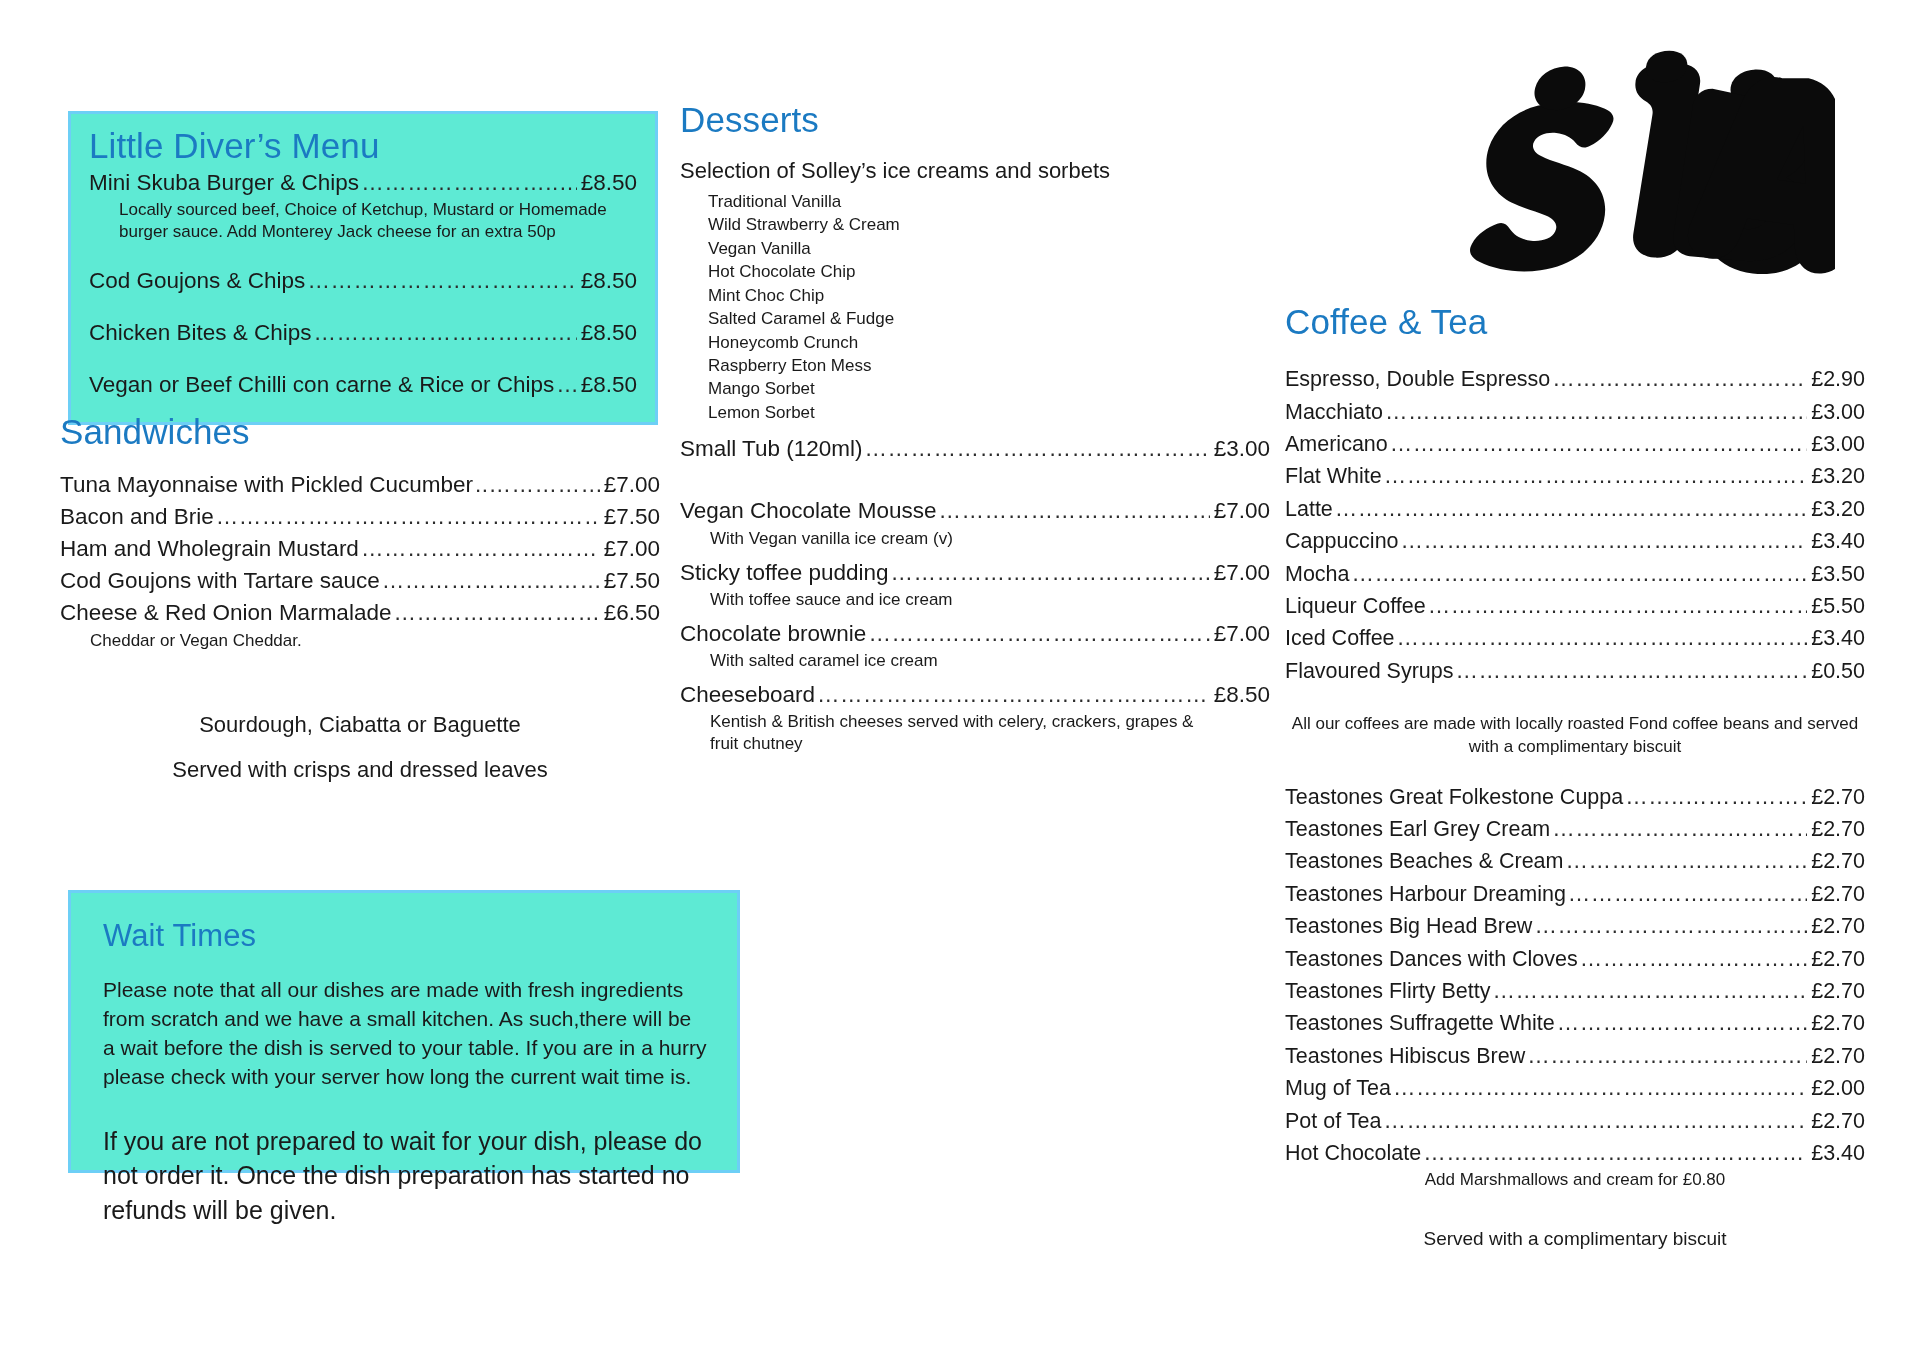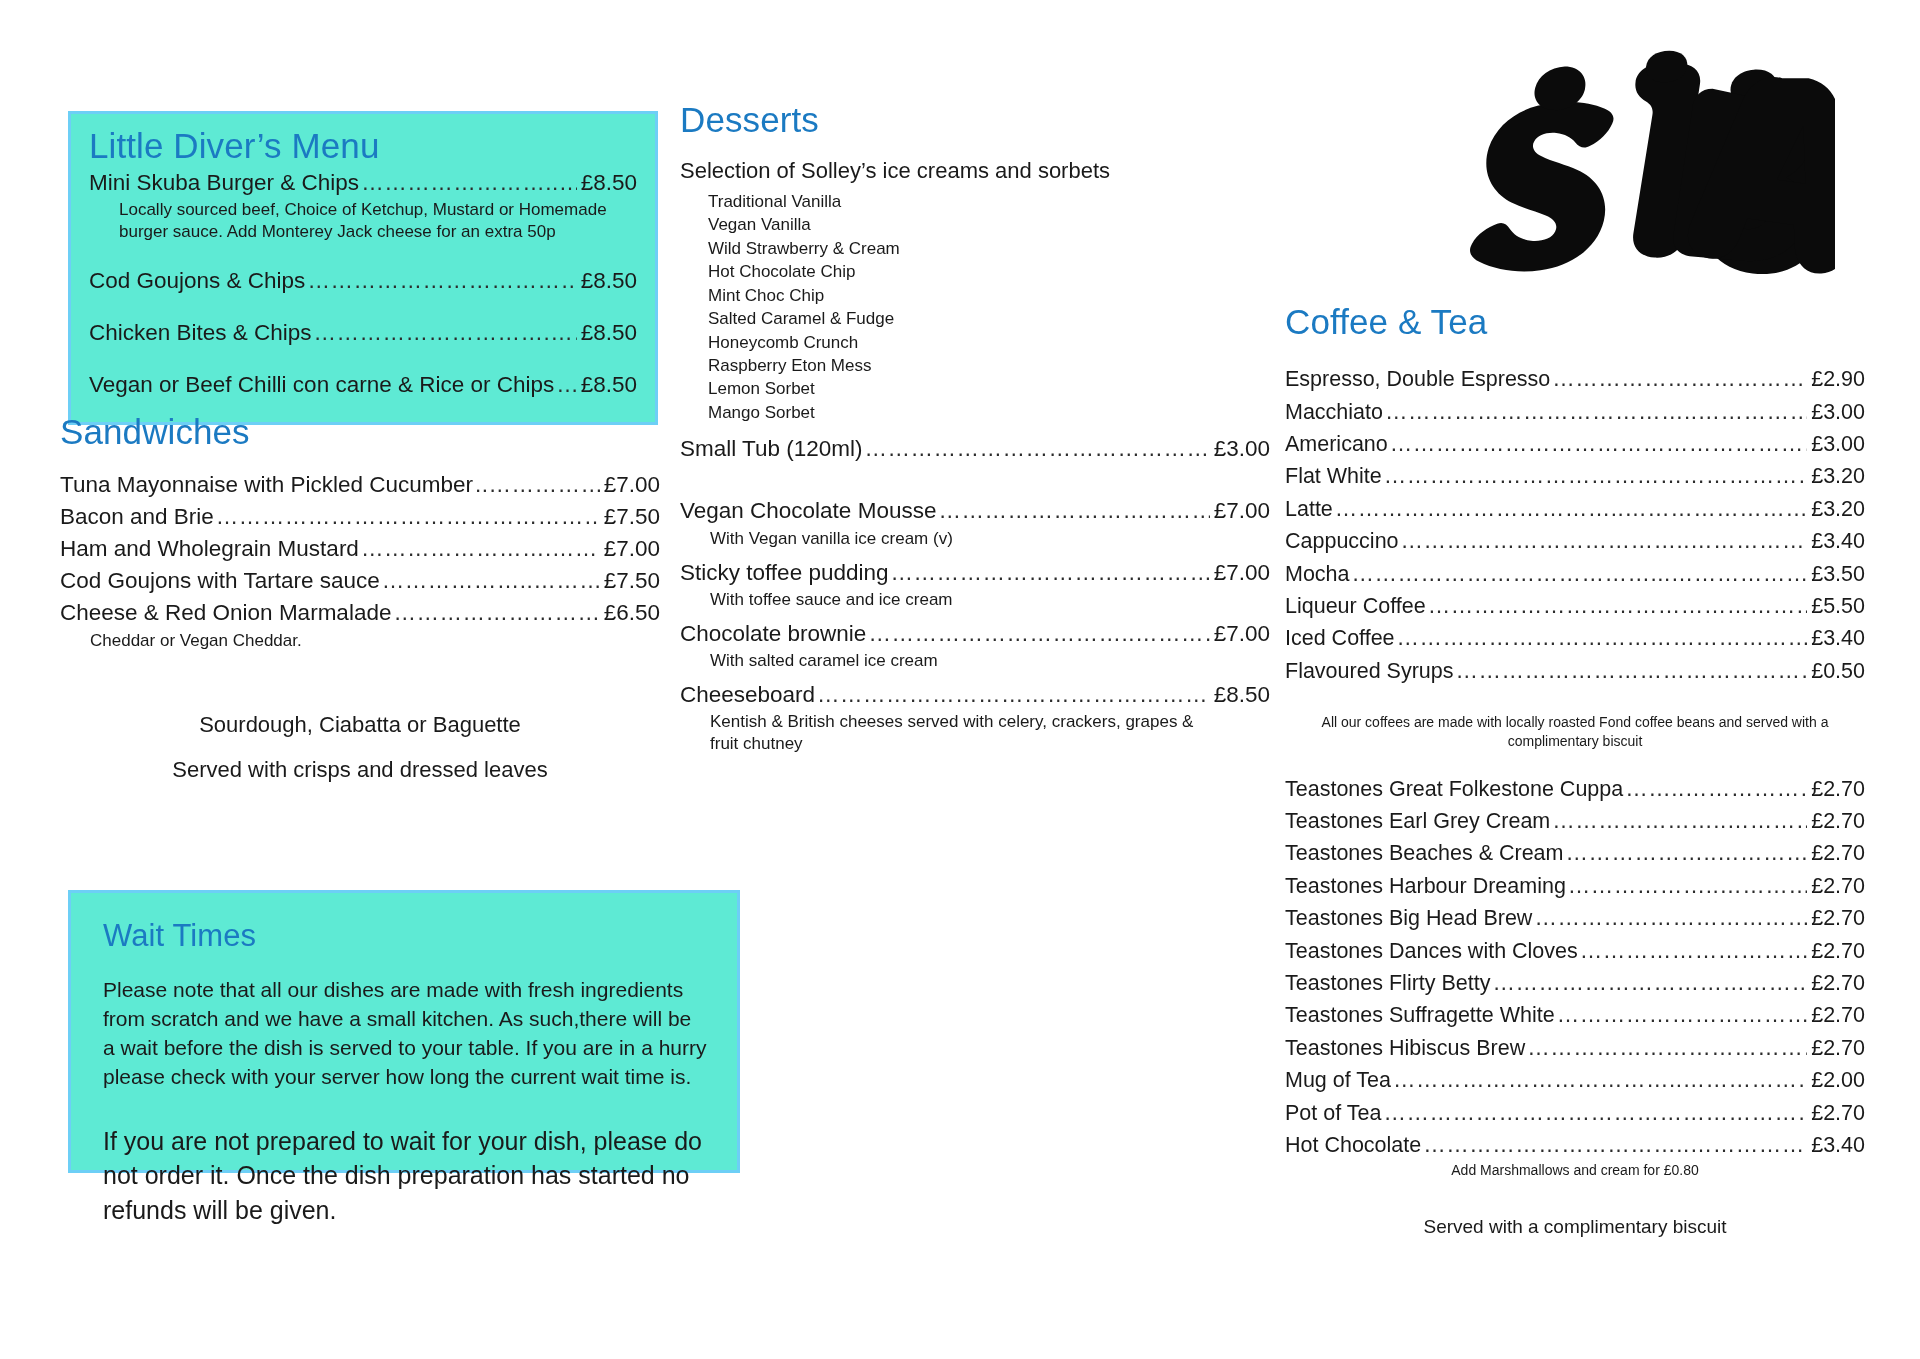--- a/index.html
+++ b/index.html
@@ -77,21 +77,21 @@
     line-height: 1.32;
     margin-top: 16px;
   }
   .col-mid .flavours { padding-left: 28px; font-size: 17px; line-height: 1.38; }
   .col-mid .lead-line { font-size: 22px; line-height: 1.3; }
 
   
   .col-right .row { font-size: 21.5px; line-height: 1.44; }
   .note-center {
     text-align: center;
-    font-size: 14px;
+    font-size: 17px;
     line-height: 1.34;
     color: #1a1a1a;
   }
 
   
   #logo-wrap { position: absolute; left: 1455px; top: 45px; width: 380px; height: 250px; }
   #logo-wrap svg { width: 100%; height: 100%; display: block; }
 </style>
 </head>
 <body>
@@ -203,29 +203,29 @@
     <p style="font-size:25px;line-height:1.38;margin-top:32px;">If you are not prepared to wait for your dish, please do not order it. Once the dish preparation has started no refunds will be given.</p>
   </div>
 
   <div class="col-mid" style="top:100px;">
     <h2 class="section-title">Desserts</h2>
 
     <div class="lead-line" style="margin-top:18px;">Selection of Solley’s ice creams and sorbets</div>
 
     <div class="flavours" style="margin-top:4px;">
       <div>Traditional Vanilla</div>
+      <div>Wild Strawberry &amp; Cream</div>
       <div>Vegan Vanilla</div>
-      <div>Wild Strawberry &amp; Cream</div>
       <div>Hot Chocolate Chip</div>
       <div>Mint Choc Chip</div>
       <div>Salted Caramel &amp; Fudge</div>
       <div>Honeycomb Crunch</div>
       <div>Raspberry Eton Mess</div>
+      <div>Mango Sorbet</div>
       <div>Lemon Sorbet</div>
-      <div>Mango Sorbet</div>
     </div>
 
     <div style="height:10px"></div>
     <div class="row">
       <span class="name">Small Tub (120ml) </span>
       <span class="dots">………………………………………………………………………………………………………………………………………</span>
       <span class="price">£3.00</span>
     </div>
 
     <div style="height:32px"></div>

